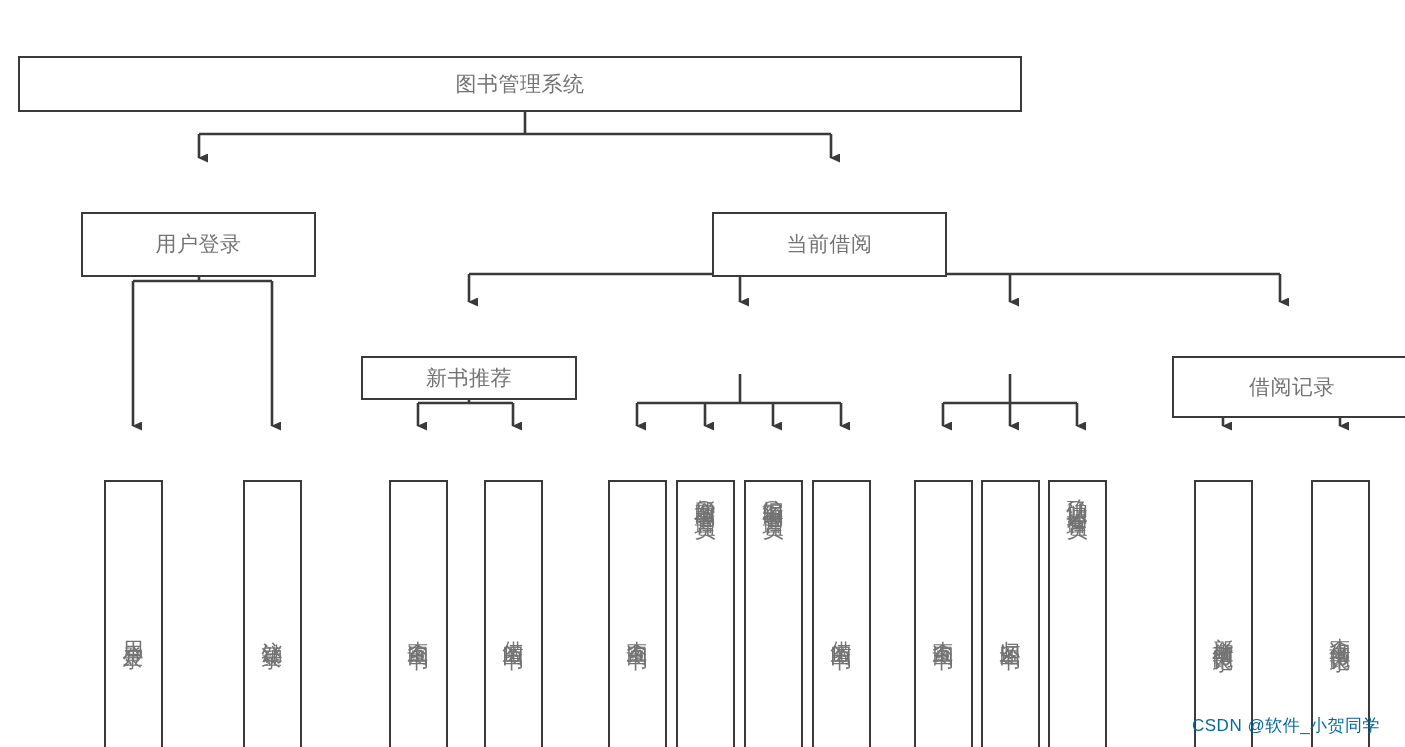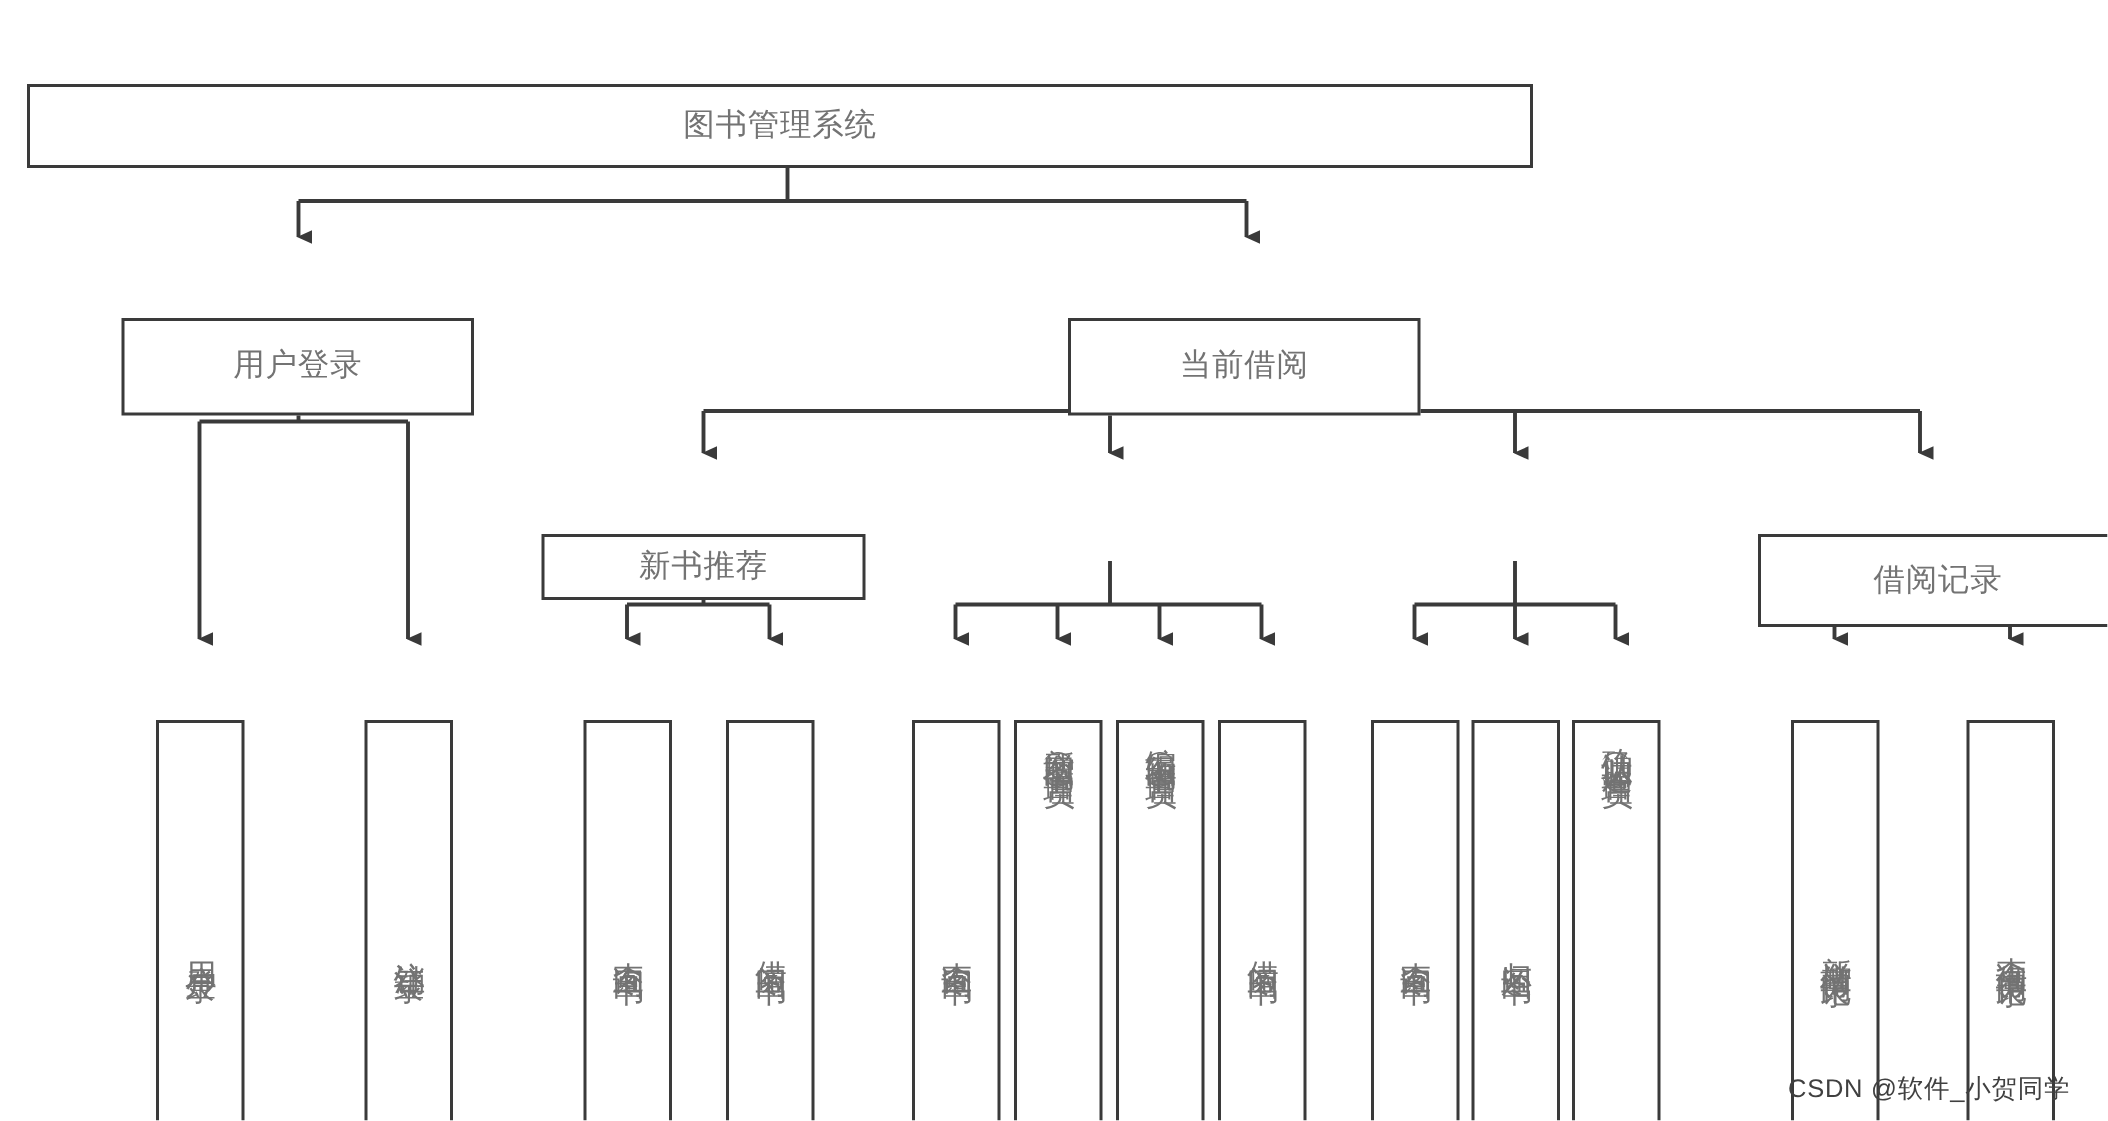--- a/index.html
+++ b/index.html
@@ -54,21 +54,21 @@
     font-size: 21px;
     letter-spacing: 3px;
     line-height: 1;
     white-space: nowrap;
   }
   .node.vertical.centered {
     align-items: center;
   }
   .watermark {
     position: absolute;
-    color: #404040;
+    color: #0369a1;
     font-size: 17px;
     white-space: nowrap;
     letter-spacing: 0.5px;
   }
 </style>
 </head>
 <body>
 
 <div id="diagram-root">
 

